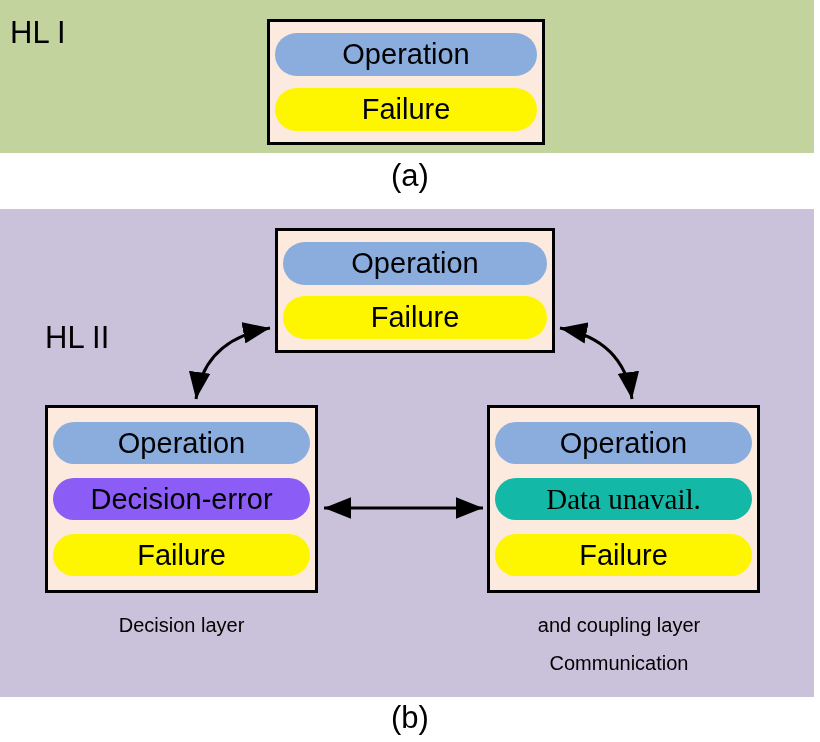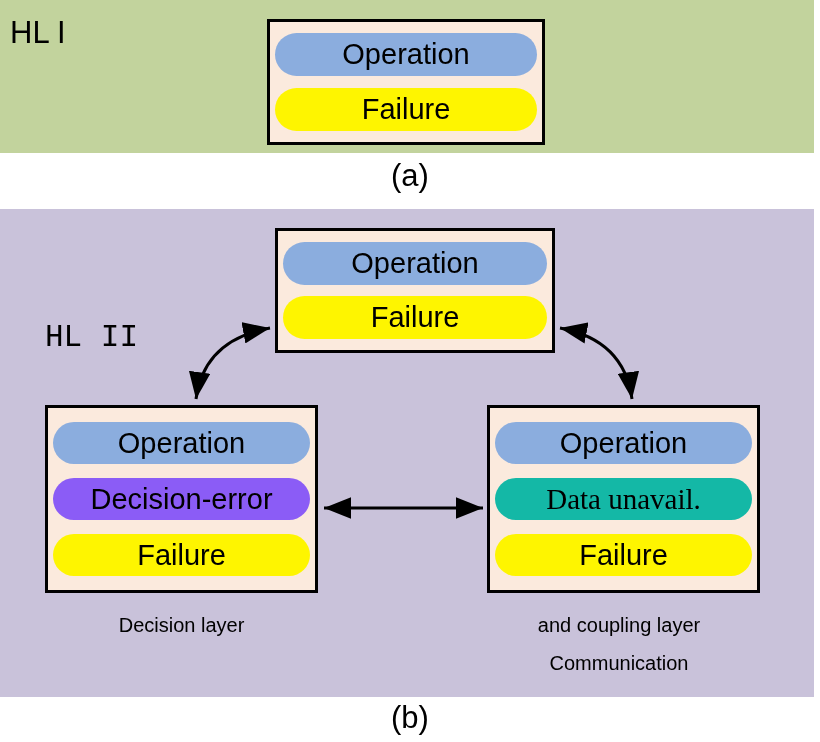--- a/index.html
+++ b/index.html
@@ -16,21 +16,21 @@
   .panel-a { top: 0; width: 814px; height: 153px; background: #c2d39d; }
   .panel-b { top: 209px; width: 814px; height: 488px; background: #c9c2da; }
   .hl-label {
     position: absolute;
     font-size: 31px;
     line-height: 38px;
     color: #000;
     white-space: pre;
   }
   .hl-a { left: 10px; top: 14px; text-align: center; }
-  .hl-b { left: 45px; top: 243px; font-family: Liberation Mono, monospace; }
+  .hl-b { left: 45px; top: 243px; }
   .state-box {
     position: absolute;
     background: #fbeadd;
     border: 3px solid #000;
     box-sizing: border-box;
     display: flex;
     flex-direction: column;
     justify-content: space-evenly;
     padding: 0 5px;
   }

